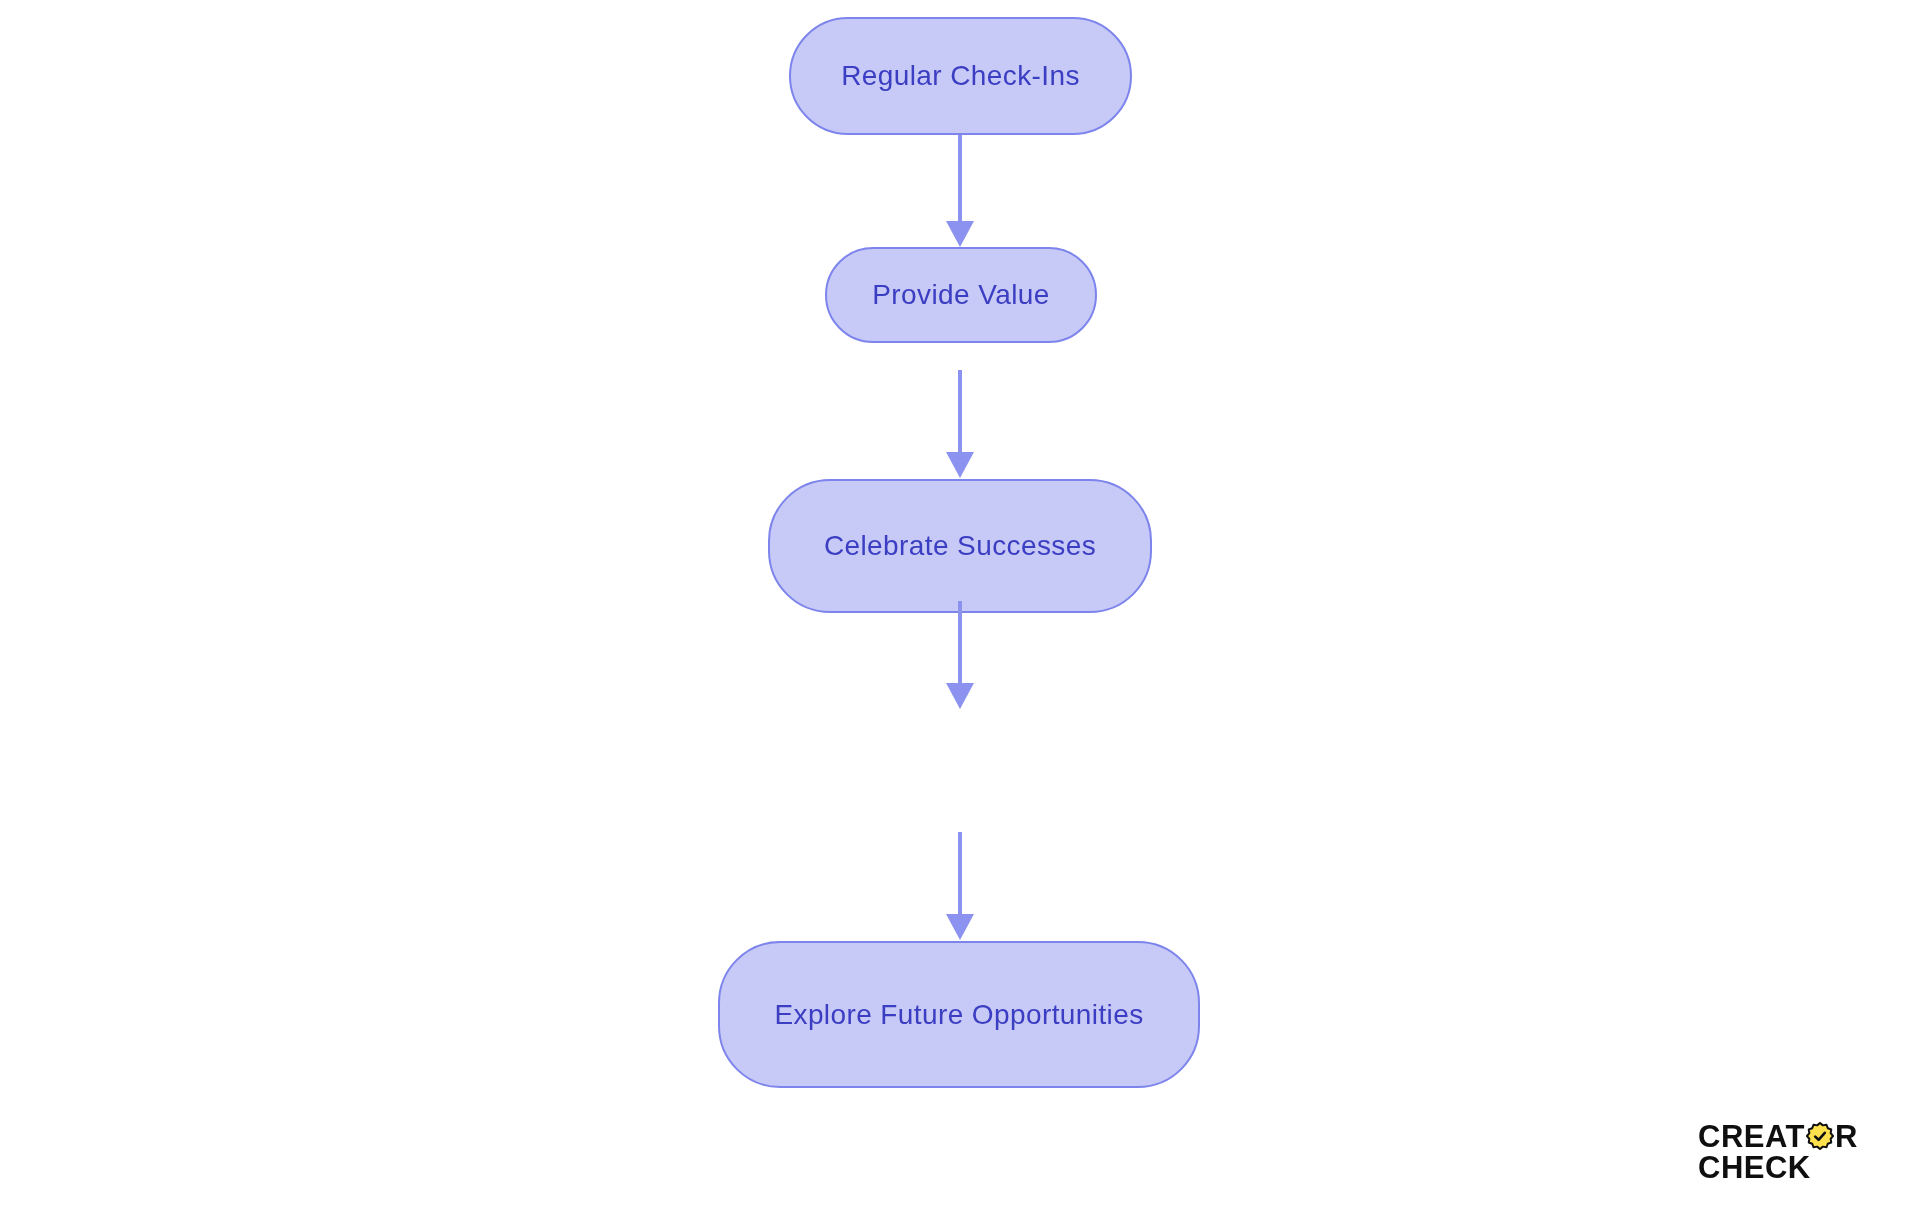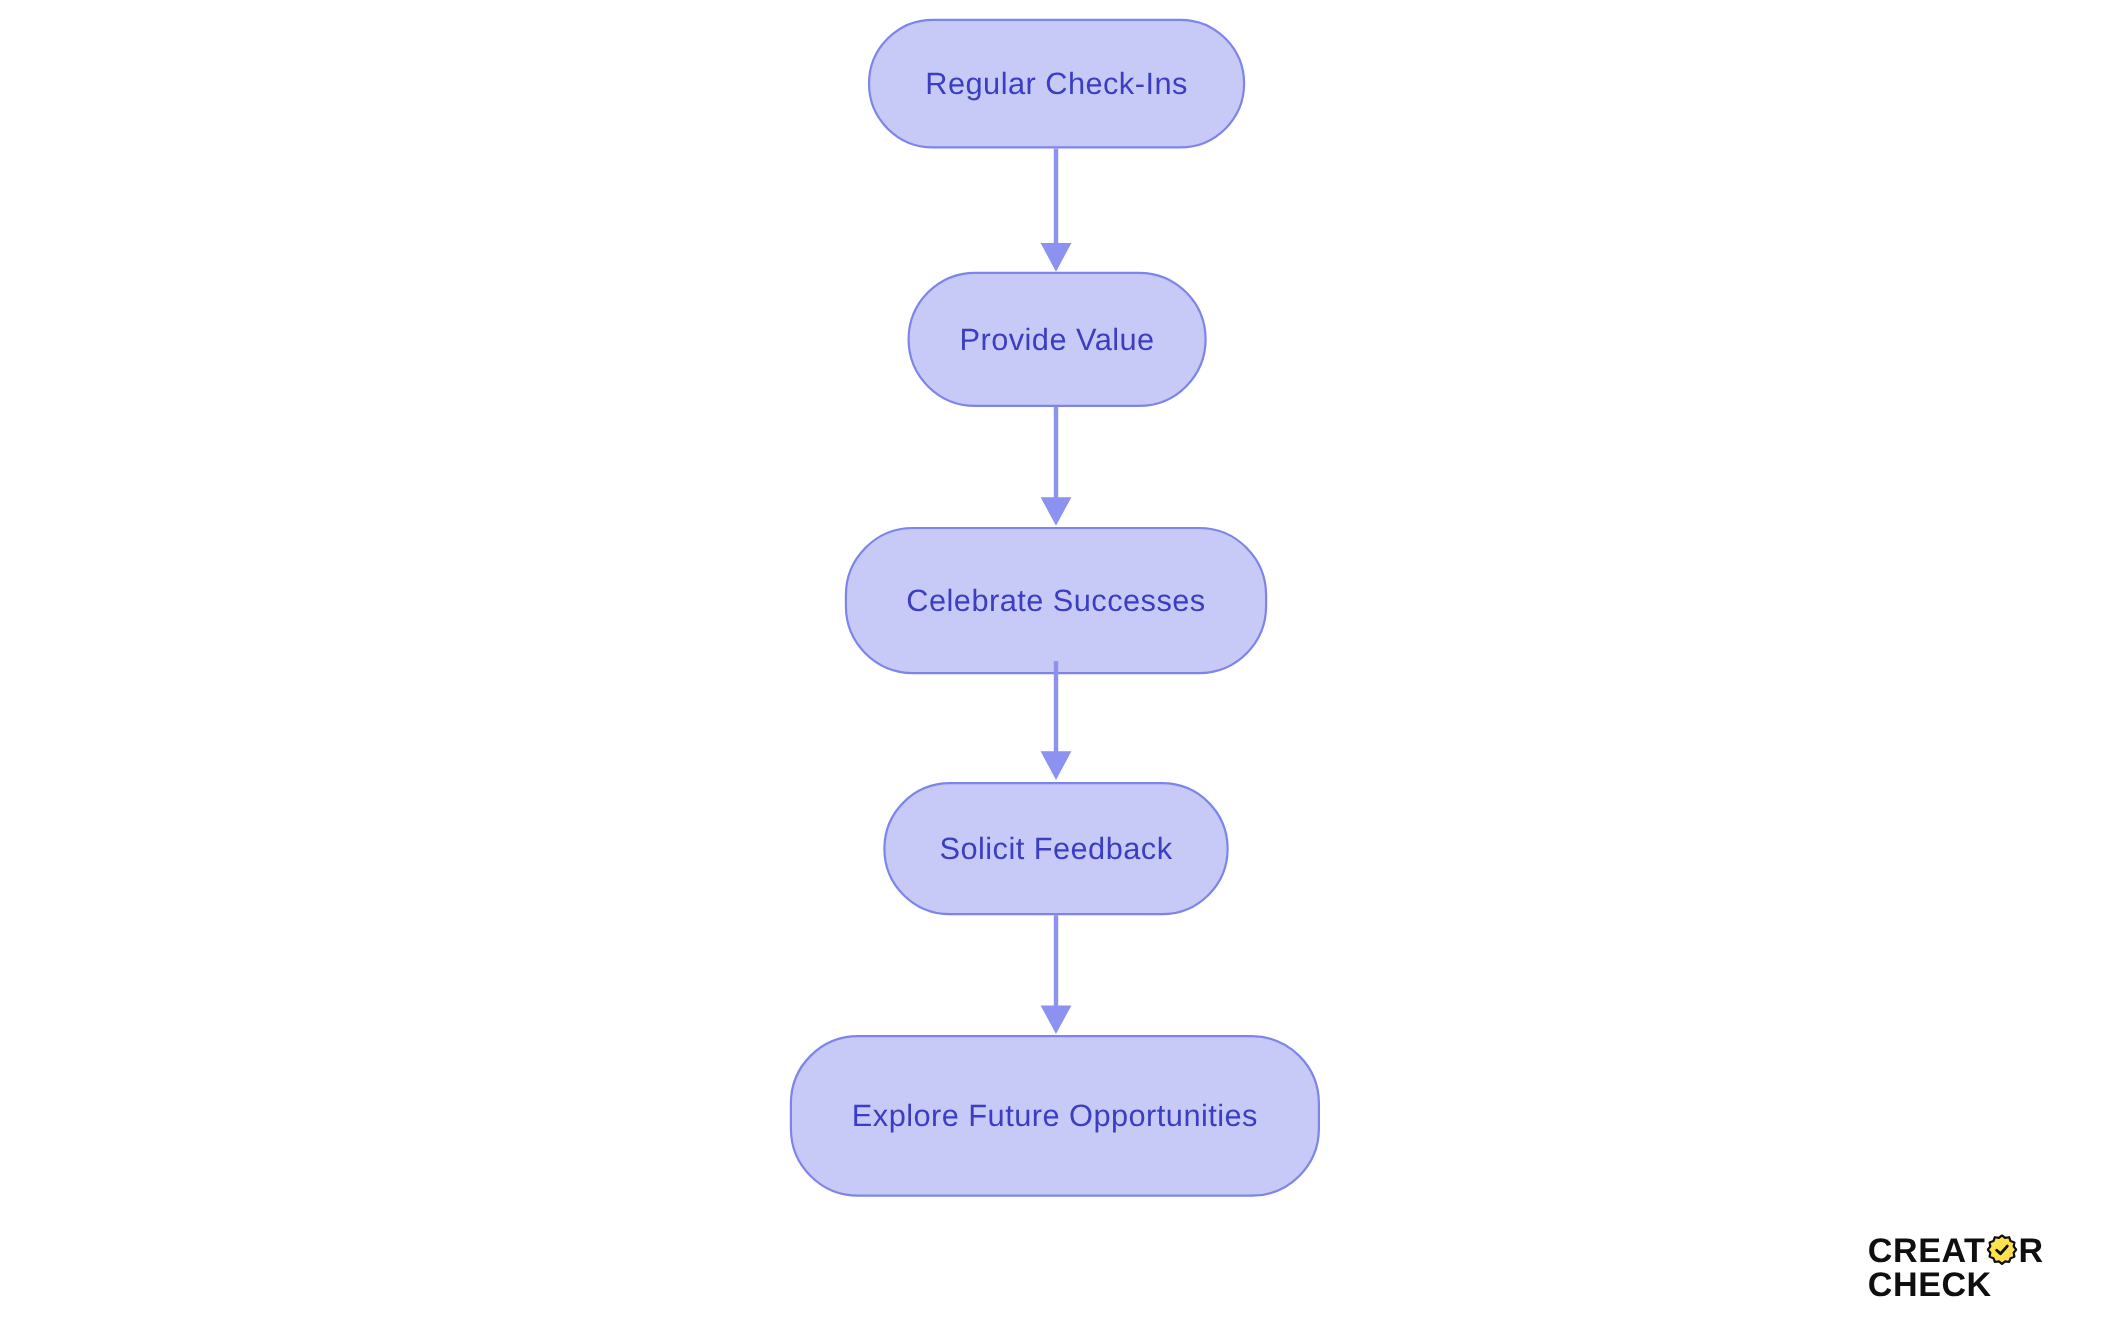--- a/index.html
+++ b/index.html
@@ -36,21 +36,21 @@
     border: 2px solid var(--node-border);
     border-radius: 62px;
   }
   .node-label {
     color: var(--node-text);
     font-size: 28px;
     letter-spacing: 0.4px;
     white-space: nowrap;
   }
   .node-1 { left: 789px; top: 17px;  width: 343px; height: 118px; }
-  .node-2 { left: 825px; top: 247px; width: 272px; height: 123px; }
+  .node-2 { left: 825px; top: 247px; width: 272px; height: 96px; }
   .node-3 { left: 768px; top: 479px; width: 384px; height: 134px; }
   .node-4 { left: 803px; top: 711px; width: 314px; height: 121px; }
   .node-5 { left: 718px; top: 941px; width: 482px; height: 147px; }
 
   
   .arrow {
     position: absolute;
     left: 945px;
     width: 30px;
   }
@@ -125,23 +125,20 @@
 
   <div class="node node-3">
     <span class="node-label">Celebrate Successes</span>
   </div>
 
   <div class="arrow arrow-3">
     <span class="line"></span>
     <span class="head"></span>
   </div>
 
-  <div class="node node-4">
-    <span class="node-label">Solicit Feedback</span>
-  </div>
 
   <div class="arrow arrow-4">
     <span class="line"></span>
     <span class="head"></span>
   </div>
 
   <div class="node node-5">
     <span class="node-label">Explore Future Opportunities</span>
   </div>
 

